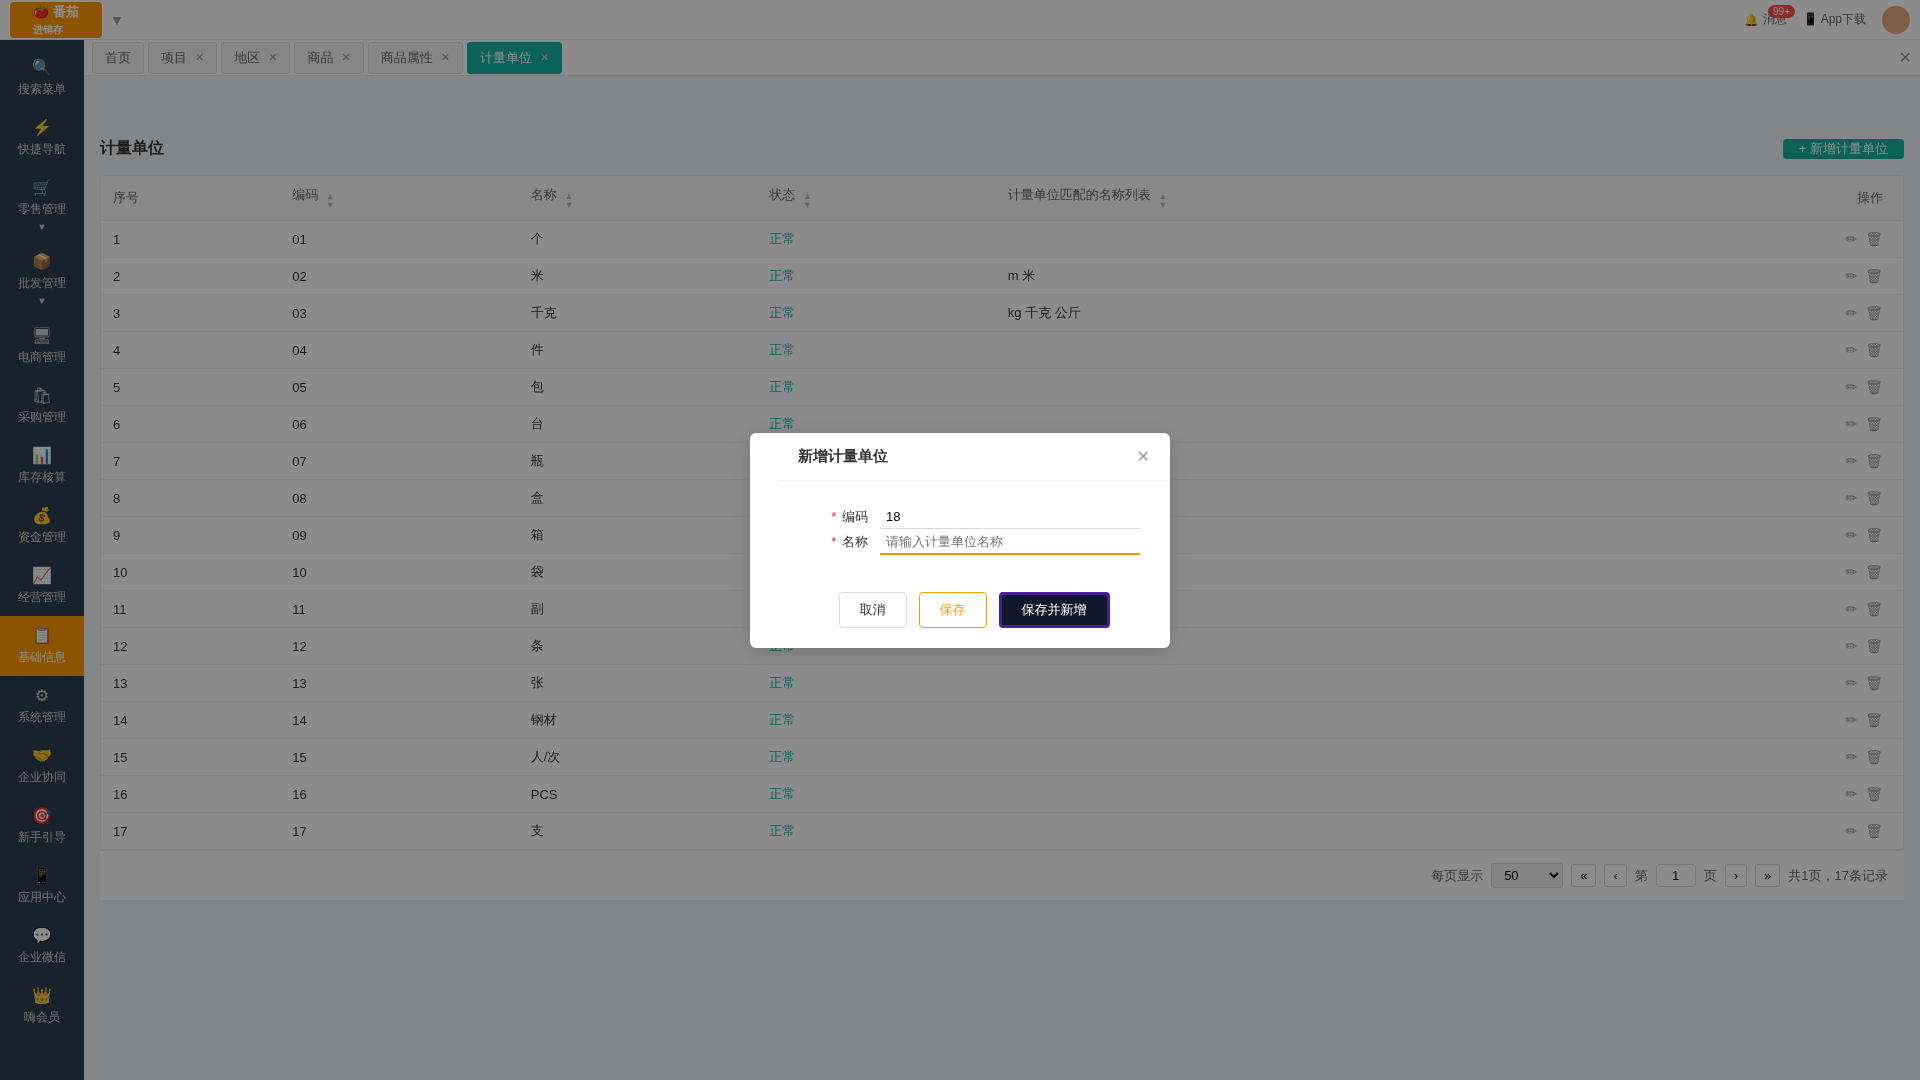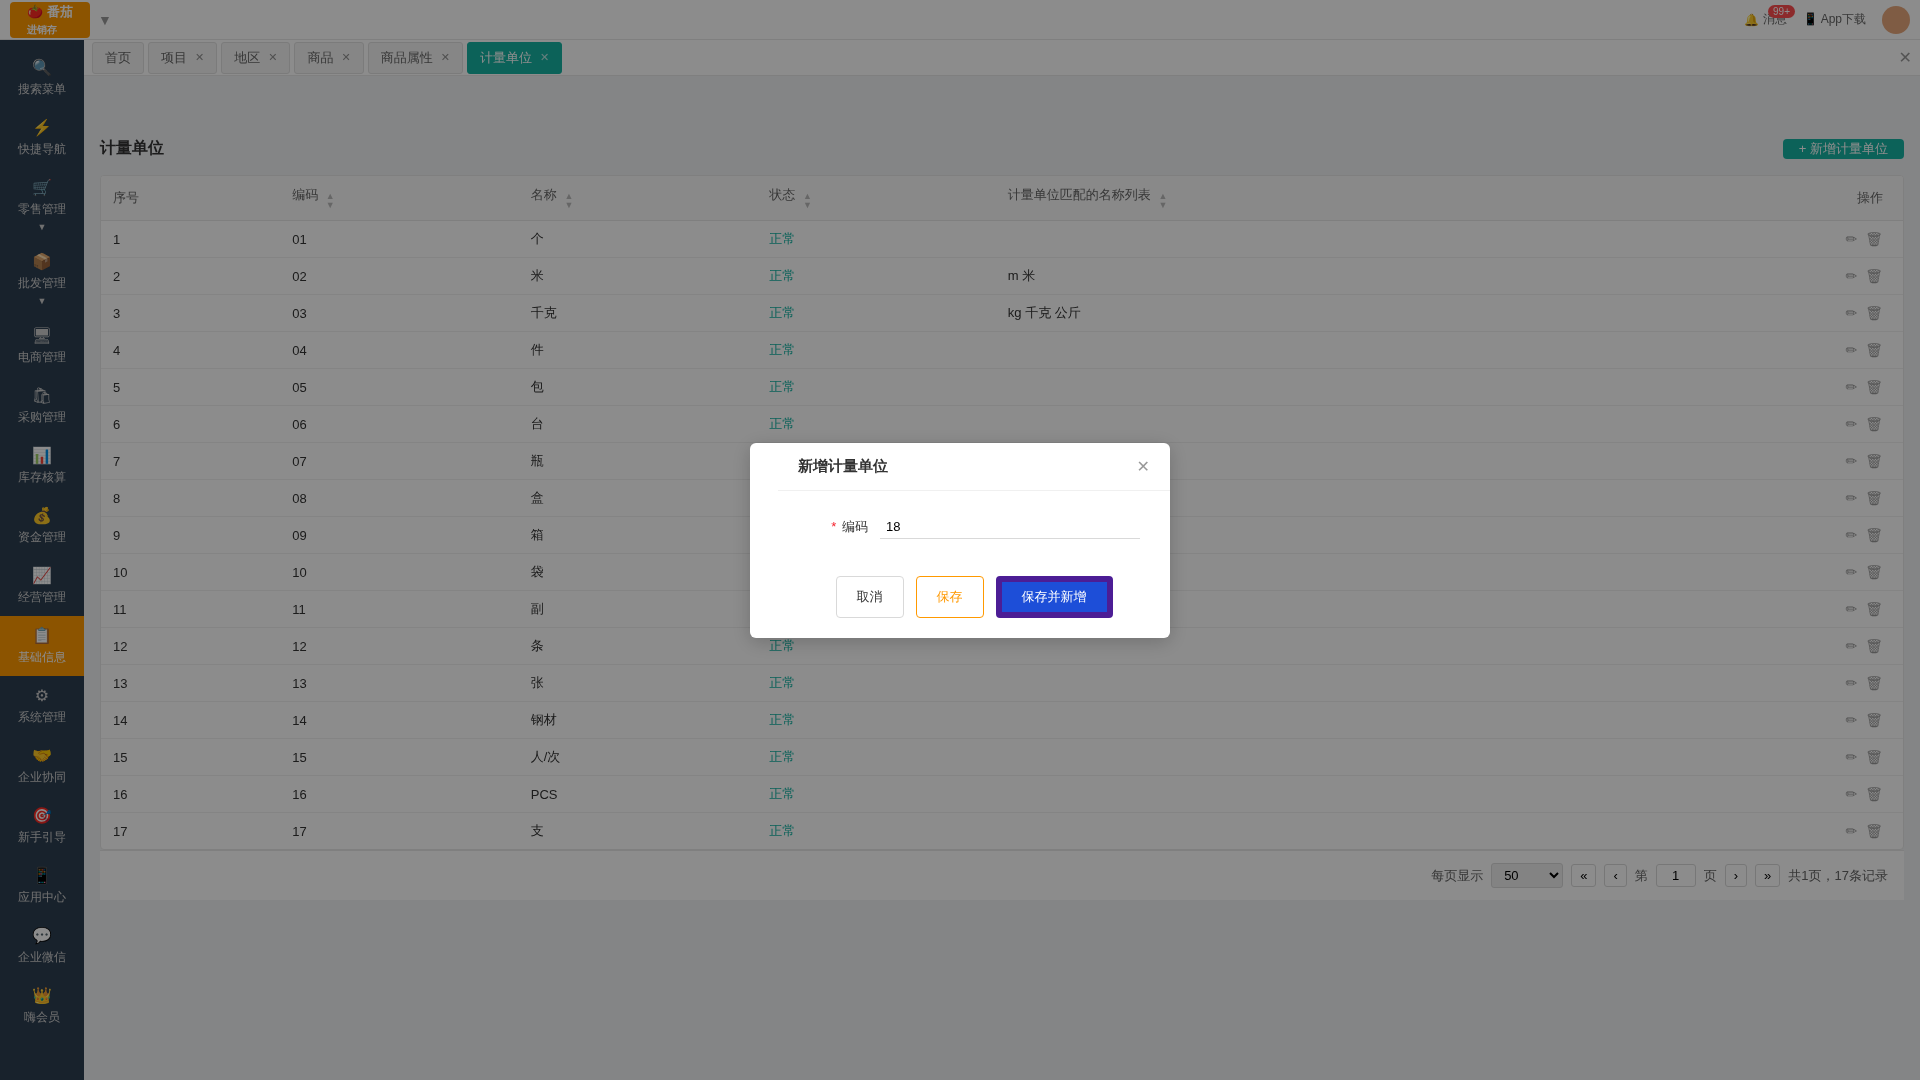--- a/index.html
+++ b/index.html
@@ -1,21 +1,21 @@
 <!DOCTYPE html>
 <html><head>
   <meta charset="utf-8">
   <style>
     * { box-sizing: border-box; margin: 0; padding: 0; }
     body { font-family: 'Microsoft YaHei', Arial, sans-serif; font-size: 13px; background: #f0f2f5; color: #333; height: 1080px; width: 1920px; overflow: hidden; display: flex; flex-direction: column; }
 
     
     .topbar { height: 40px; background: #fff; display: flex; align-items: center; padding: 0 10px; border-bottom: 1px solid #e8e8e8; justify-content: space-between; }
     .topbar-left { display: flex; align-items: center; gap: 8px; }
-    .logo-area { width: 80px; height: 36px; background: #f90; border-radius: 4px; display: flex; align-items: center; justify-content: center; color: #fff; font-weight: bold; font-size: 12px; }
+    .logo-area { width: 92px; height: 36px; background: #f90; border-radius: 4px; display: flex; align-items: center; justify-content: center; color: #fff; font-weight: bold; font-size: 12px; }
     .topbar-right { display: flex; align-items: center; gap: 16px; font-size: 12px; color: #666; }
     .notice-badge { position: relative; display: inline-flex; align-items: center; gap: 4px; }
     .badge { background: #ff4d4f; color: #fff; border-radius: 10px; font-size: 10px; padding: 1px 5px; position: absolute; top: -6px; right: -8px; }
     .avatar { width: 28px; height: 28px; background: #e8a87c; border-radius: 50%; }
 
     
     .main-layout { display: flex; flex: 1; overflow: hidden; }
 
     
     .sidebar { width: 84px; background: #2c3e50; display: flex; flex-direction: column; align-items: center; padding-top: 8px; overflow-y: auto; }
@@ -69,21 +69,21 @@
     .modal-close { cursor: pointer; color: #999; font-size: 16px; }
     .modal-body { padding: 24px 30px; }
     .form-row { display: flex; align-items: center; margin-bottom: 1px; }
     .form-label { width: 60px; text-align: right; margin-right: 12px; font-size: 13px; color: #333; }
     .form-label .required { color: #f5222d; margin-right: 2px; }
     .form-input { flex: 1; border: none; border-bottom: 1px solid #d9d9d9; padding: 4px 6px; font-size: 13px; outline: none; }
     .form-input.active-border { border-bottom: 2px solid #f90; }
     .modal-footer { display: flex; justify-content: center; gap: 12px; padding: 12px 20px 20px; }
     .btn-cancel { border: 1px solid #d9d9d9; background: #fff; padding: 6px 20px; border-radius: 4px; cursor: pointer; font-size: 13px; color: #333; }
     .btn-save { border: 1px solid #f90; background: #fff; color: #f90; padding: 6px 20px; border-radius: 4px; cursor: pointer; font-size: 13px; }
-    .btn-save-new { background: #1d4ed8; color: #fff; border: 6px solid #4c1d95; padding: 6px 20px; border-radius: 4px; cursor: pointer; font-size: 13px; }
+    .btn-save-new { background: #0f172a; color: #fff; border: 3px solid #4c1d95; padding: 6px 20px; border-radius: 4px; cursor: pointer; font-size: 13px; }
   </style>
 </head>
 <body>
 
 <div class="topbar">
   <div class="topbar-left">
     <div class="logo-area">
       <span style="font-size:13px; font-weight:bold; color:#fff;">🍅 番茄<br><span style="font-size:10px;">进销存</span></span>
     </div>
     <div style="color:#999; font-size:14px; cursor:pointer;">▼</div>
@@ -488,20 +488,27 @@
       <span class="modal-close">✕</span>
     </div>
     <div class="modal-body">
       <div class="form-row">
         <div class="form-label">
           <span class="required">*</span>
           <span>编码</span>
         </div>
         <input class="form-input" type="text" value="18" style="">
       </div>
+      <div class="form-row">
+        <div class="form-label">
+          <span class="required">*</span>
+          <span>名称</span>
+        </div>
+        <input class="form-input active-border" type="text" placeholder="请输入计量单位名称" style="">
+      </div>
     </div>
     <div class="modal-footer">
       <button class="btn-cancel">取消</button>
       <button class="btn-save">保存</button>
       <button class="btn-save-new">保存并新增</button>
     </div>
   </div>
 </div>
 
 </body></html>

